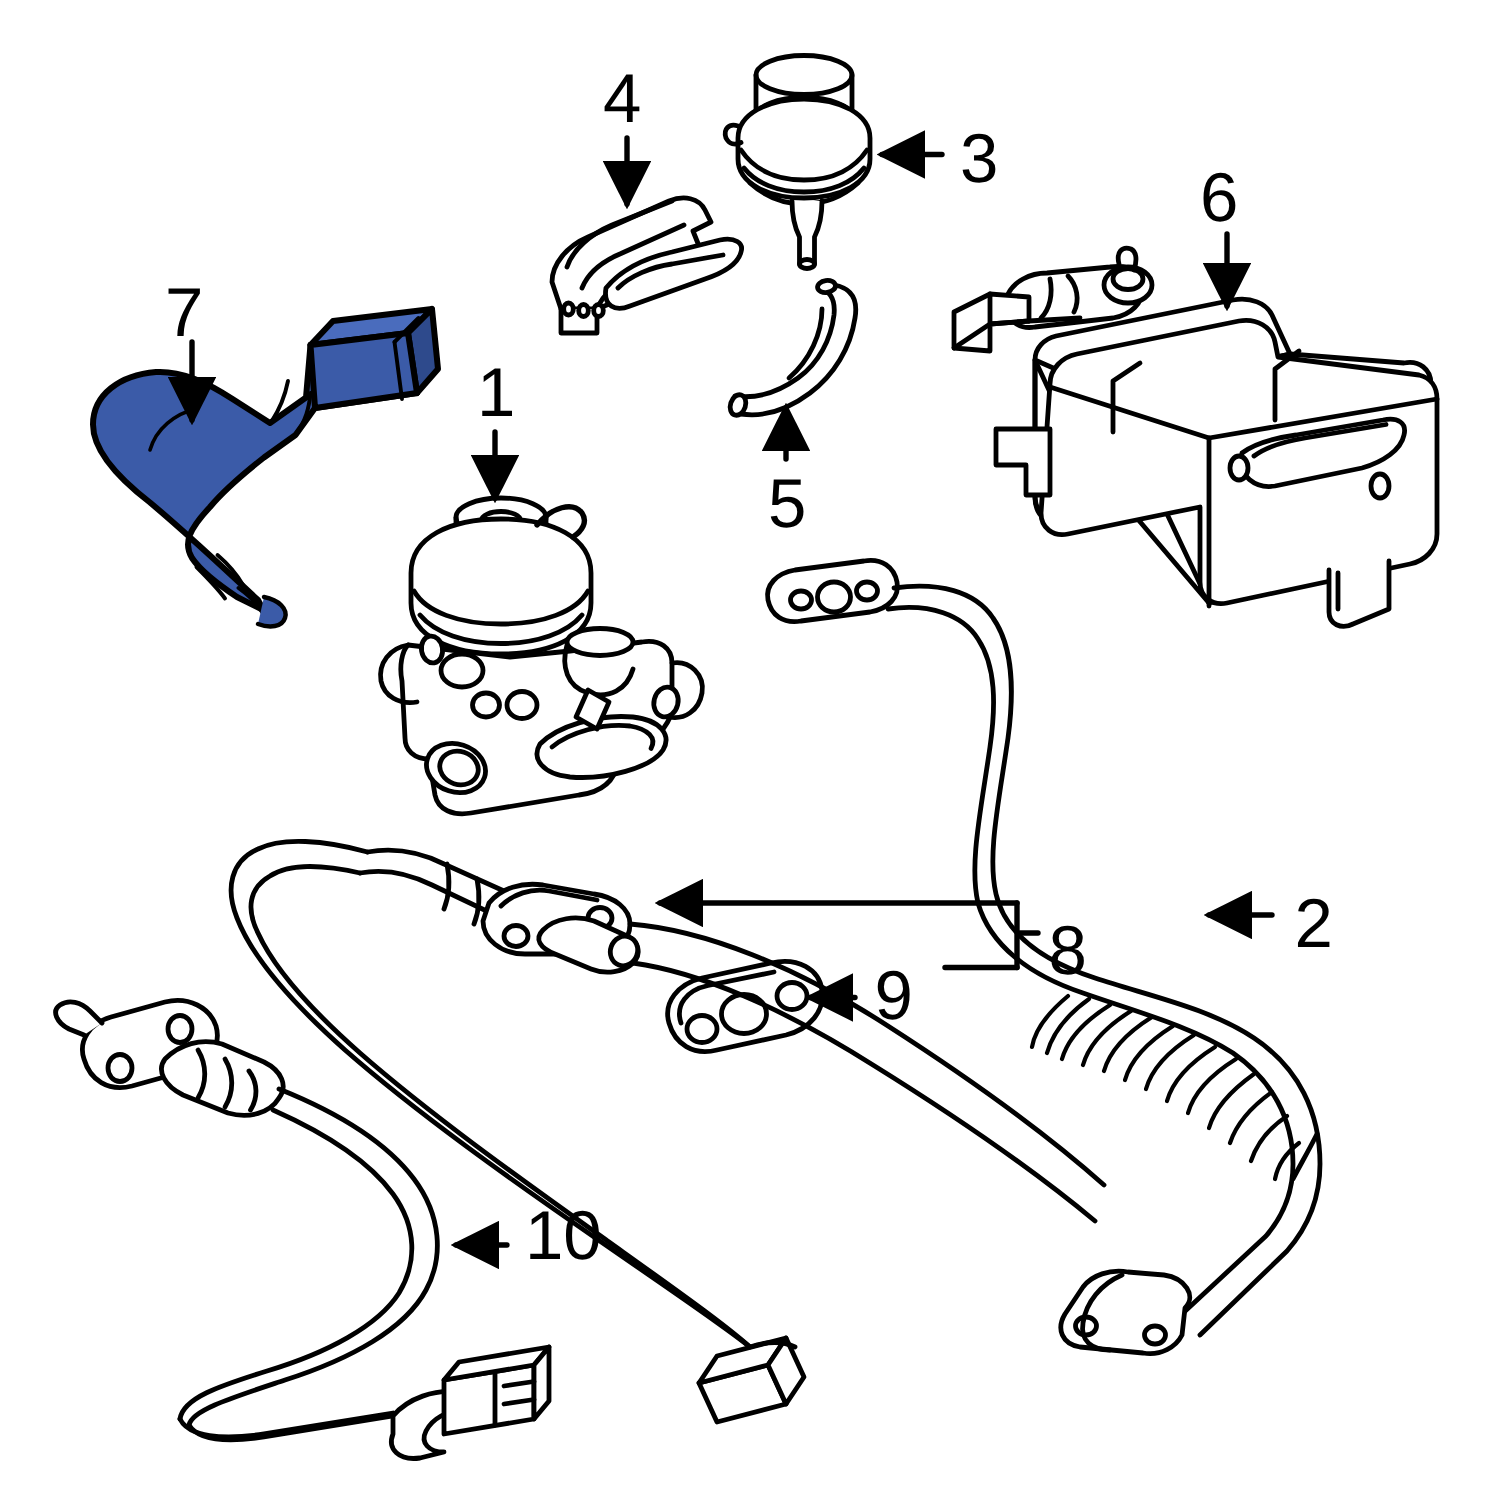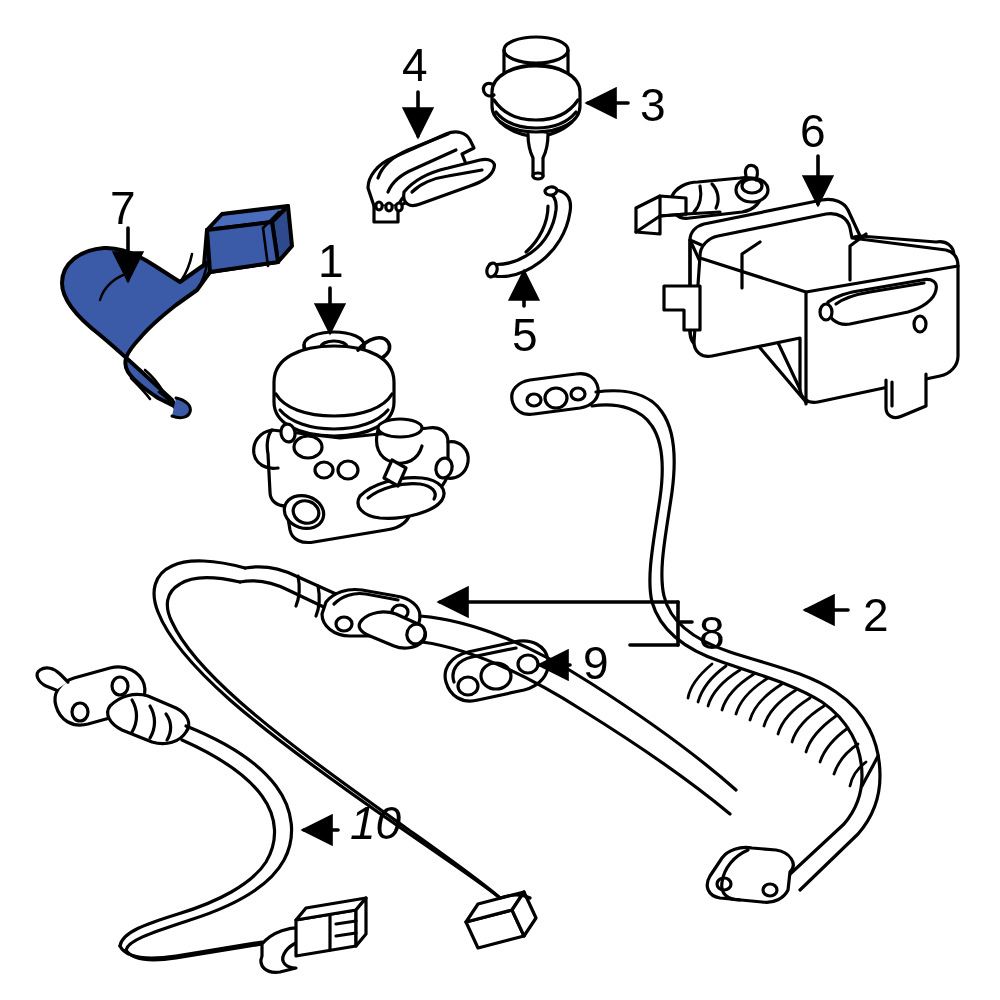--- a/index.html
+++ b/index.html
@@ -401,15 +401,15 @@
 
   <div class="callout-label" style="left:318px;top:238px;font-size:46px;">1</div>
   <div class="callout-label" style="left:863px;top:592px;font-size:46px;">2</div>
   <div class="callout-label" style="left:640px;top:82px;font-size:46px;">3</div>
   <div class="callout-label" style="left:402px;top:42px;font-size:46px;">4</div>
   <div class="callout-label" style="left:512px;top:312px;font-size:46px;">5</div>
   <div class="callout-label" style="left:800px;top:108px;font-size:46px;">6</div>
   <div class="callout-label" style="left:110px;top:185px;font-size:46px;">7</div>
   <div class="callout-label" style="left:699px;top:610px;font-size:46px;">8</div>
   <div class="callout-label" style="left:583px;top:640px;font-size:46px;">9</div>
-  <div class="callout-label" style="left:350px;top:800px;font-size:46px;font-style:italic;">10</div>
+  <div class="callout-label" style="left:350px;top:800px;font-size:46px;">10</div>
 
 </div>
 
 </body></html>

